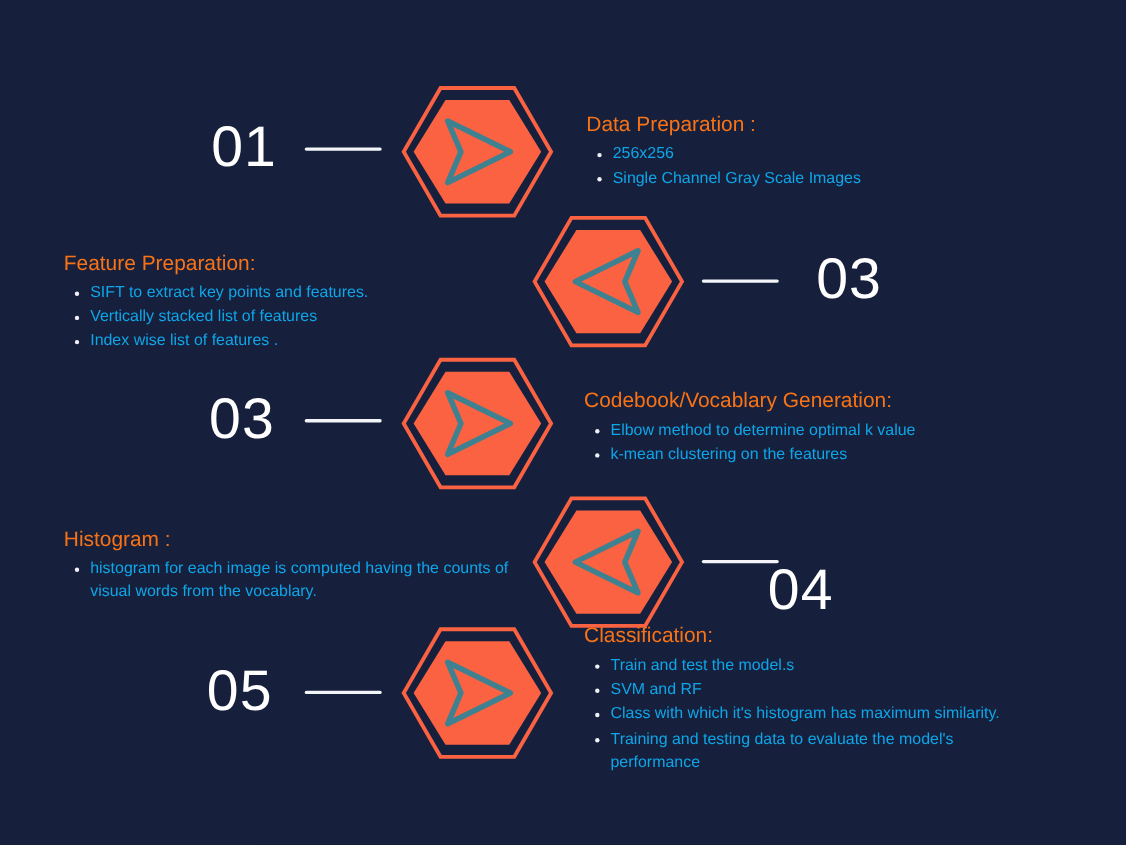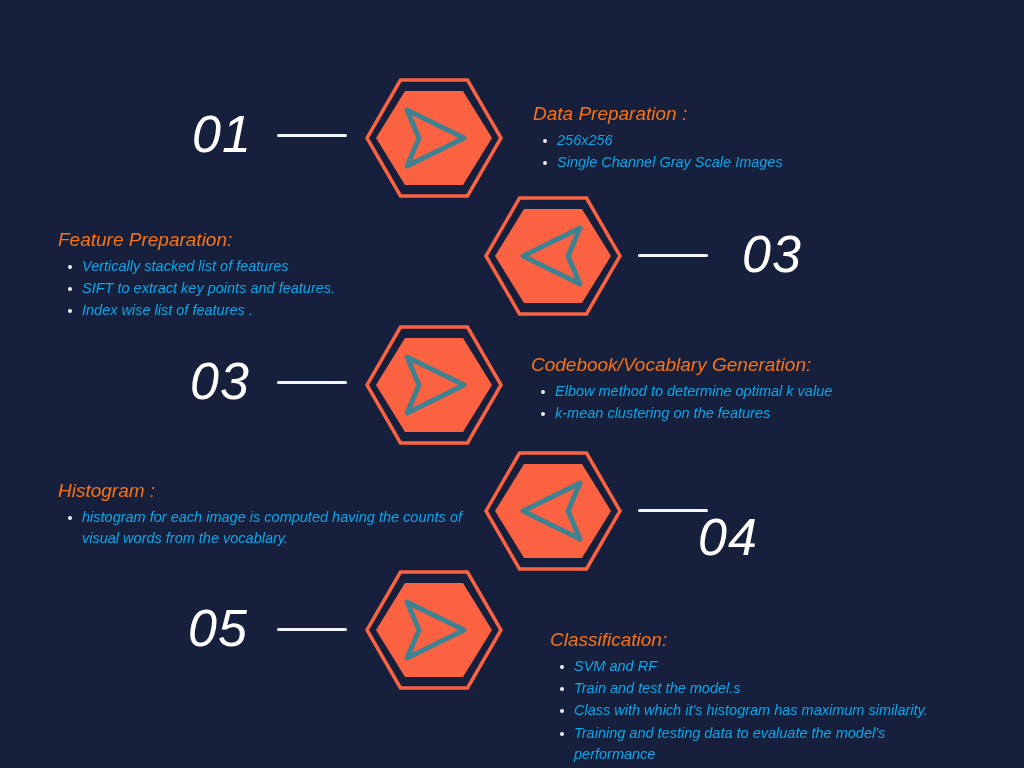--- a/index.html
+++ b/index.html
@@ -12,21 +12,20 @@
     background: #16203c;
     font-family: "Liberation Sans", sans-serif;
     overflow: hidden;
     position: relative;
   }
 
   #canvas {
     position: relative;
     width: 1024px;
     height: 768px;
-    font-style: italic;
   }
 
   
   .hex-badge {
     position: absolute;
     width: 134px;
     height: 120px;
   }
   .hex-badge svg {
     display: block;
@@ -114,22 +113,22 @@
     <p class="tb-title">Data Preparation :</p>
     <ul class="tb-list">
       <li>256x256</li>
       <li>Single Channel Gray Scale Images</li>
     </ul>
   </div>
 
   <div class="text-block" style="left:58px; top:226px; width:400px;">
     <p class="tb-title">Feature Preparation:</p>
     <ul class="tb-list">
+      <li>SIFT to extract key points and features.</li>
       <li>Vertically stacked list of features</li>
-      <li>SIFT to extract key points and features.</li>
       <li>Index wise list of features .</li>
     </ul>
   </div>
   <div class="hex-badge" style="left:486px; top:196px;">
     <svg viewBox="0 0 134 120">
       <polygon points="33.5,2 100.5,2 134,60 100.5,118 33.5,118 0,60" fill="none" stroke="#fa6242" stroke-width="3.5"></polygon>
       <polygon points="38,13 96,13 125,60 96,107 38,107 9,60" fill="#fa6242"></polygon>
       <path d="M 94 32 L 37 60 L 94 88 L 82 60 Z" fill="none" stroke="#3e8190" stroke-width="5" stroke-linejoin="round" stroke-linecap="round"></path>
     </svg>
   </div>
@@ -171,23 +170,23 @@
 
   <div class="step-number" style="left:188px; top:602px;text-align:right;">05</div>
   <div class="connector" style="left:277px; top:628px;"></div>
   <div class="hex-badge" style="left:367px; top:570px;">
     <svg viewBox="0 0 134 120">
       <polygon points="33.5,2 100.5,2 134,60 100.5,118 33.5,118 0,60" fill="none" stroke="#fa6242" stroke-width="3.5"></polygon>
       <polygon points="38,13 96,13 125,60 96,107 38,107 9,60" fill="#fa6242"></polygon>
       <path d="M 40 32 L 97 60 L 40 88 L 52 60 Z" fill="none" stroke="#3e8190" stroke-width="5" stroke-linejoin="round" stroke-linecap="round"></path>
     </svg>
   </div>
-  <div class="text-block" style="left:531px; top:626px; width:420px;margin-left:19px;">
+  <div class="text-block" style="left:531px; top:565px; width:420px;">
     <p class="tb-title">Classification:</p>
     <ul class="tb-list">
+      <li>Train and test the model.s</li>
       <li>SVM and RF</li>
-      <li>Train and test the model.s</li>
       <li>Class with which it's histogram has maximum similarity.</li>
       <li>Training and testing data to evaluate the model's performance</li>
     </ul>
   </div>
 
 </div>
 
 </body></html>

